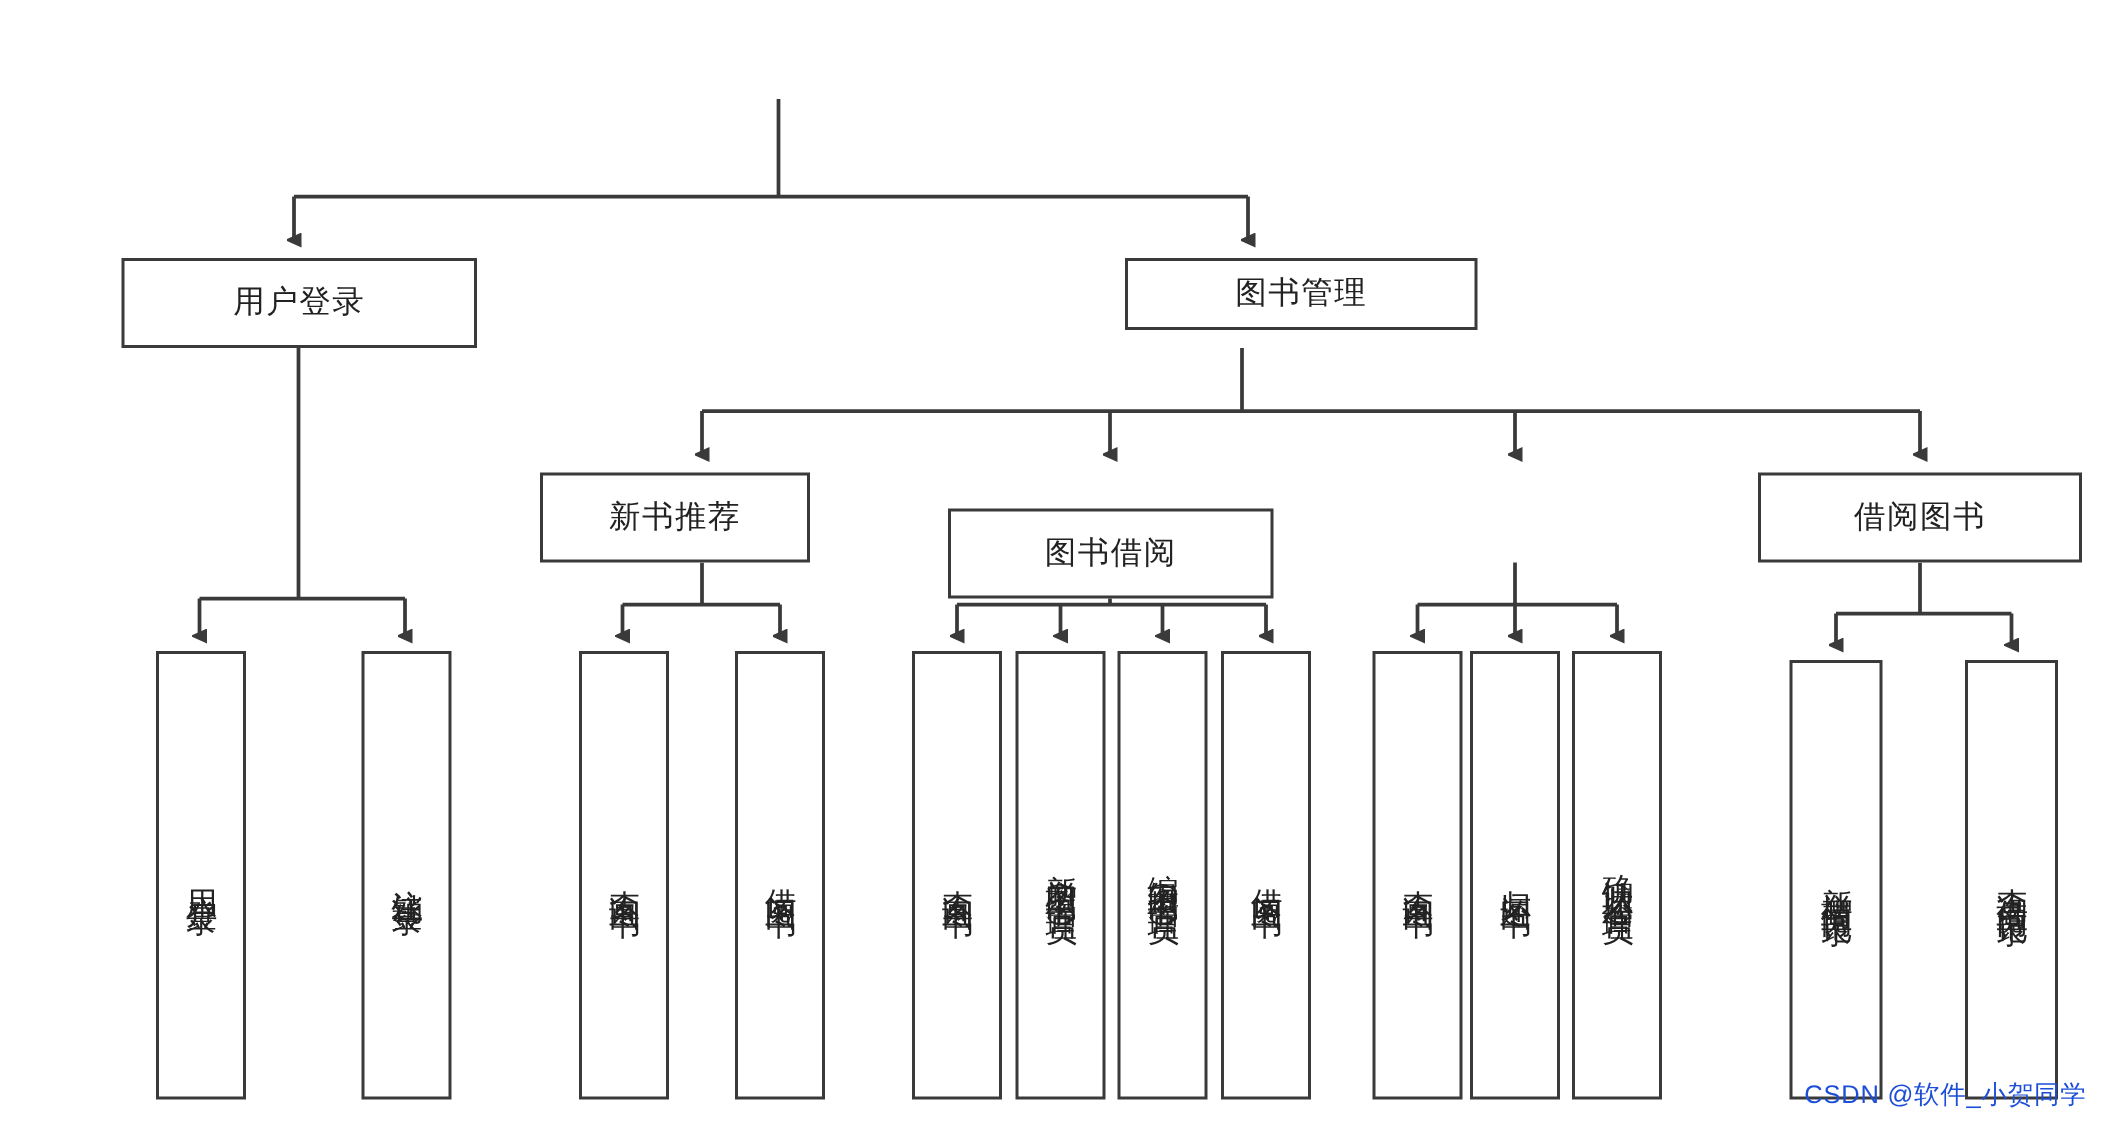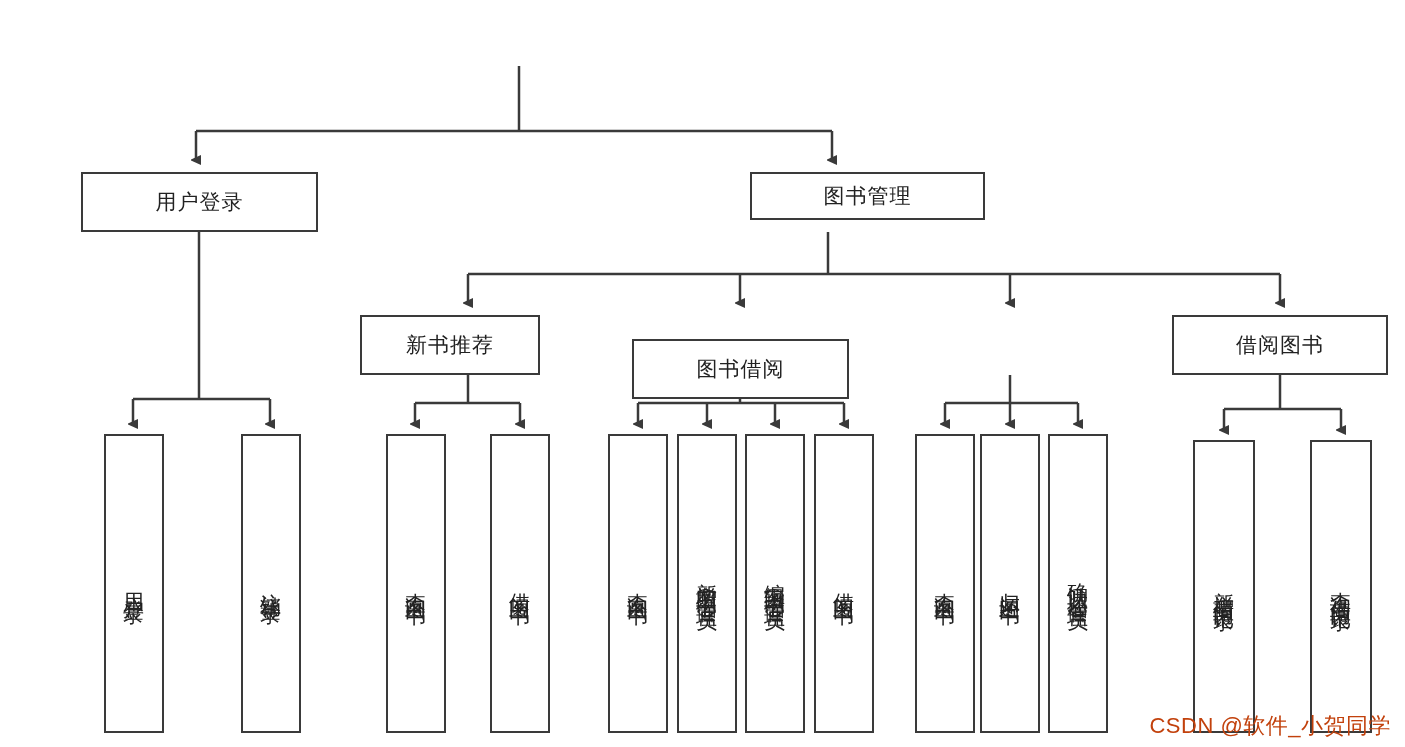--- a/index.html
+++ b/index.html
@@ -58,22 +58,22 @@
   }
   .node-v .vtext {
     writing-mode: vertical-rl;
     text-orientation: upright;
     display: block;
   }
   .watermark {
     position: absolute;
     right: 14px;
     bottom: 6px;
-    font-size: 22px;
-    color: #c2410c;
+    font-size: 17px;
+    color: #1d4ed8;
     letter-spacing: 0.5px;
     white-space: nowrap;
     z-index: 3;
   }
 </style>
 </head>
 <body>
 
 <div id="diagram-root">
 

